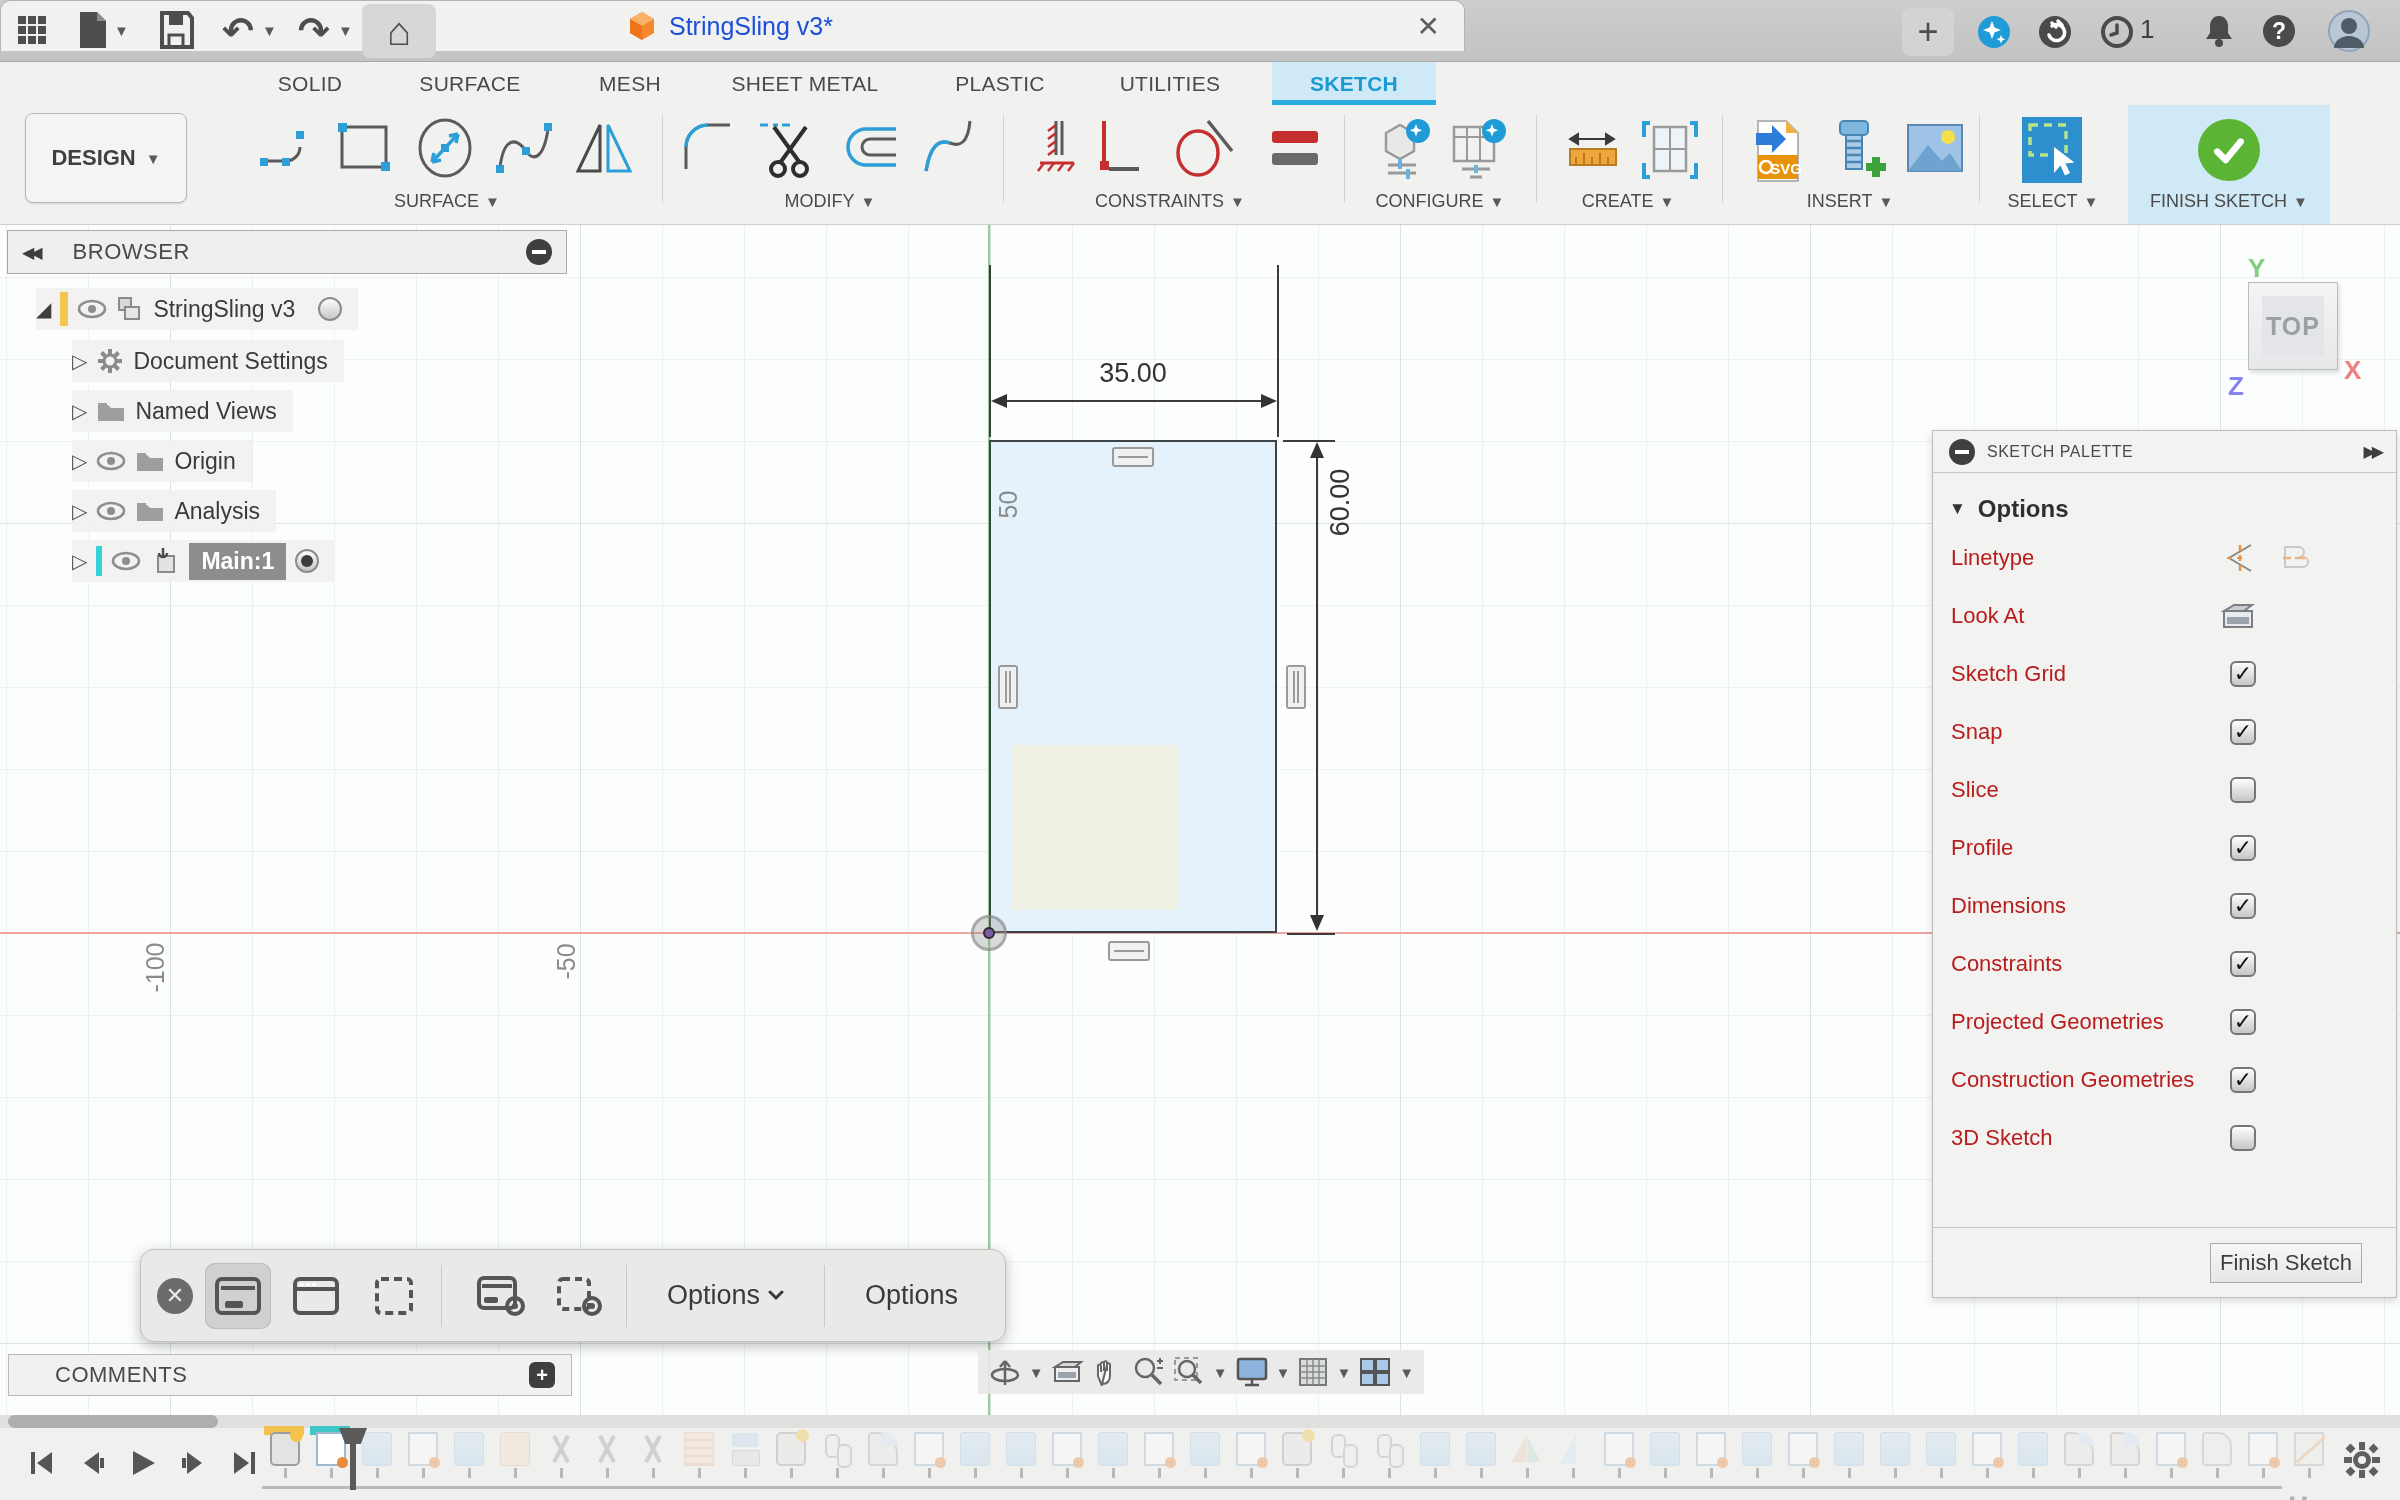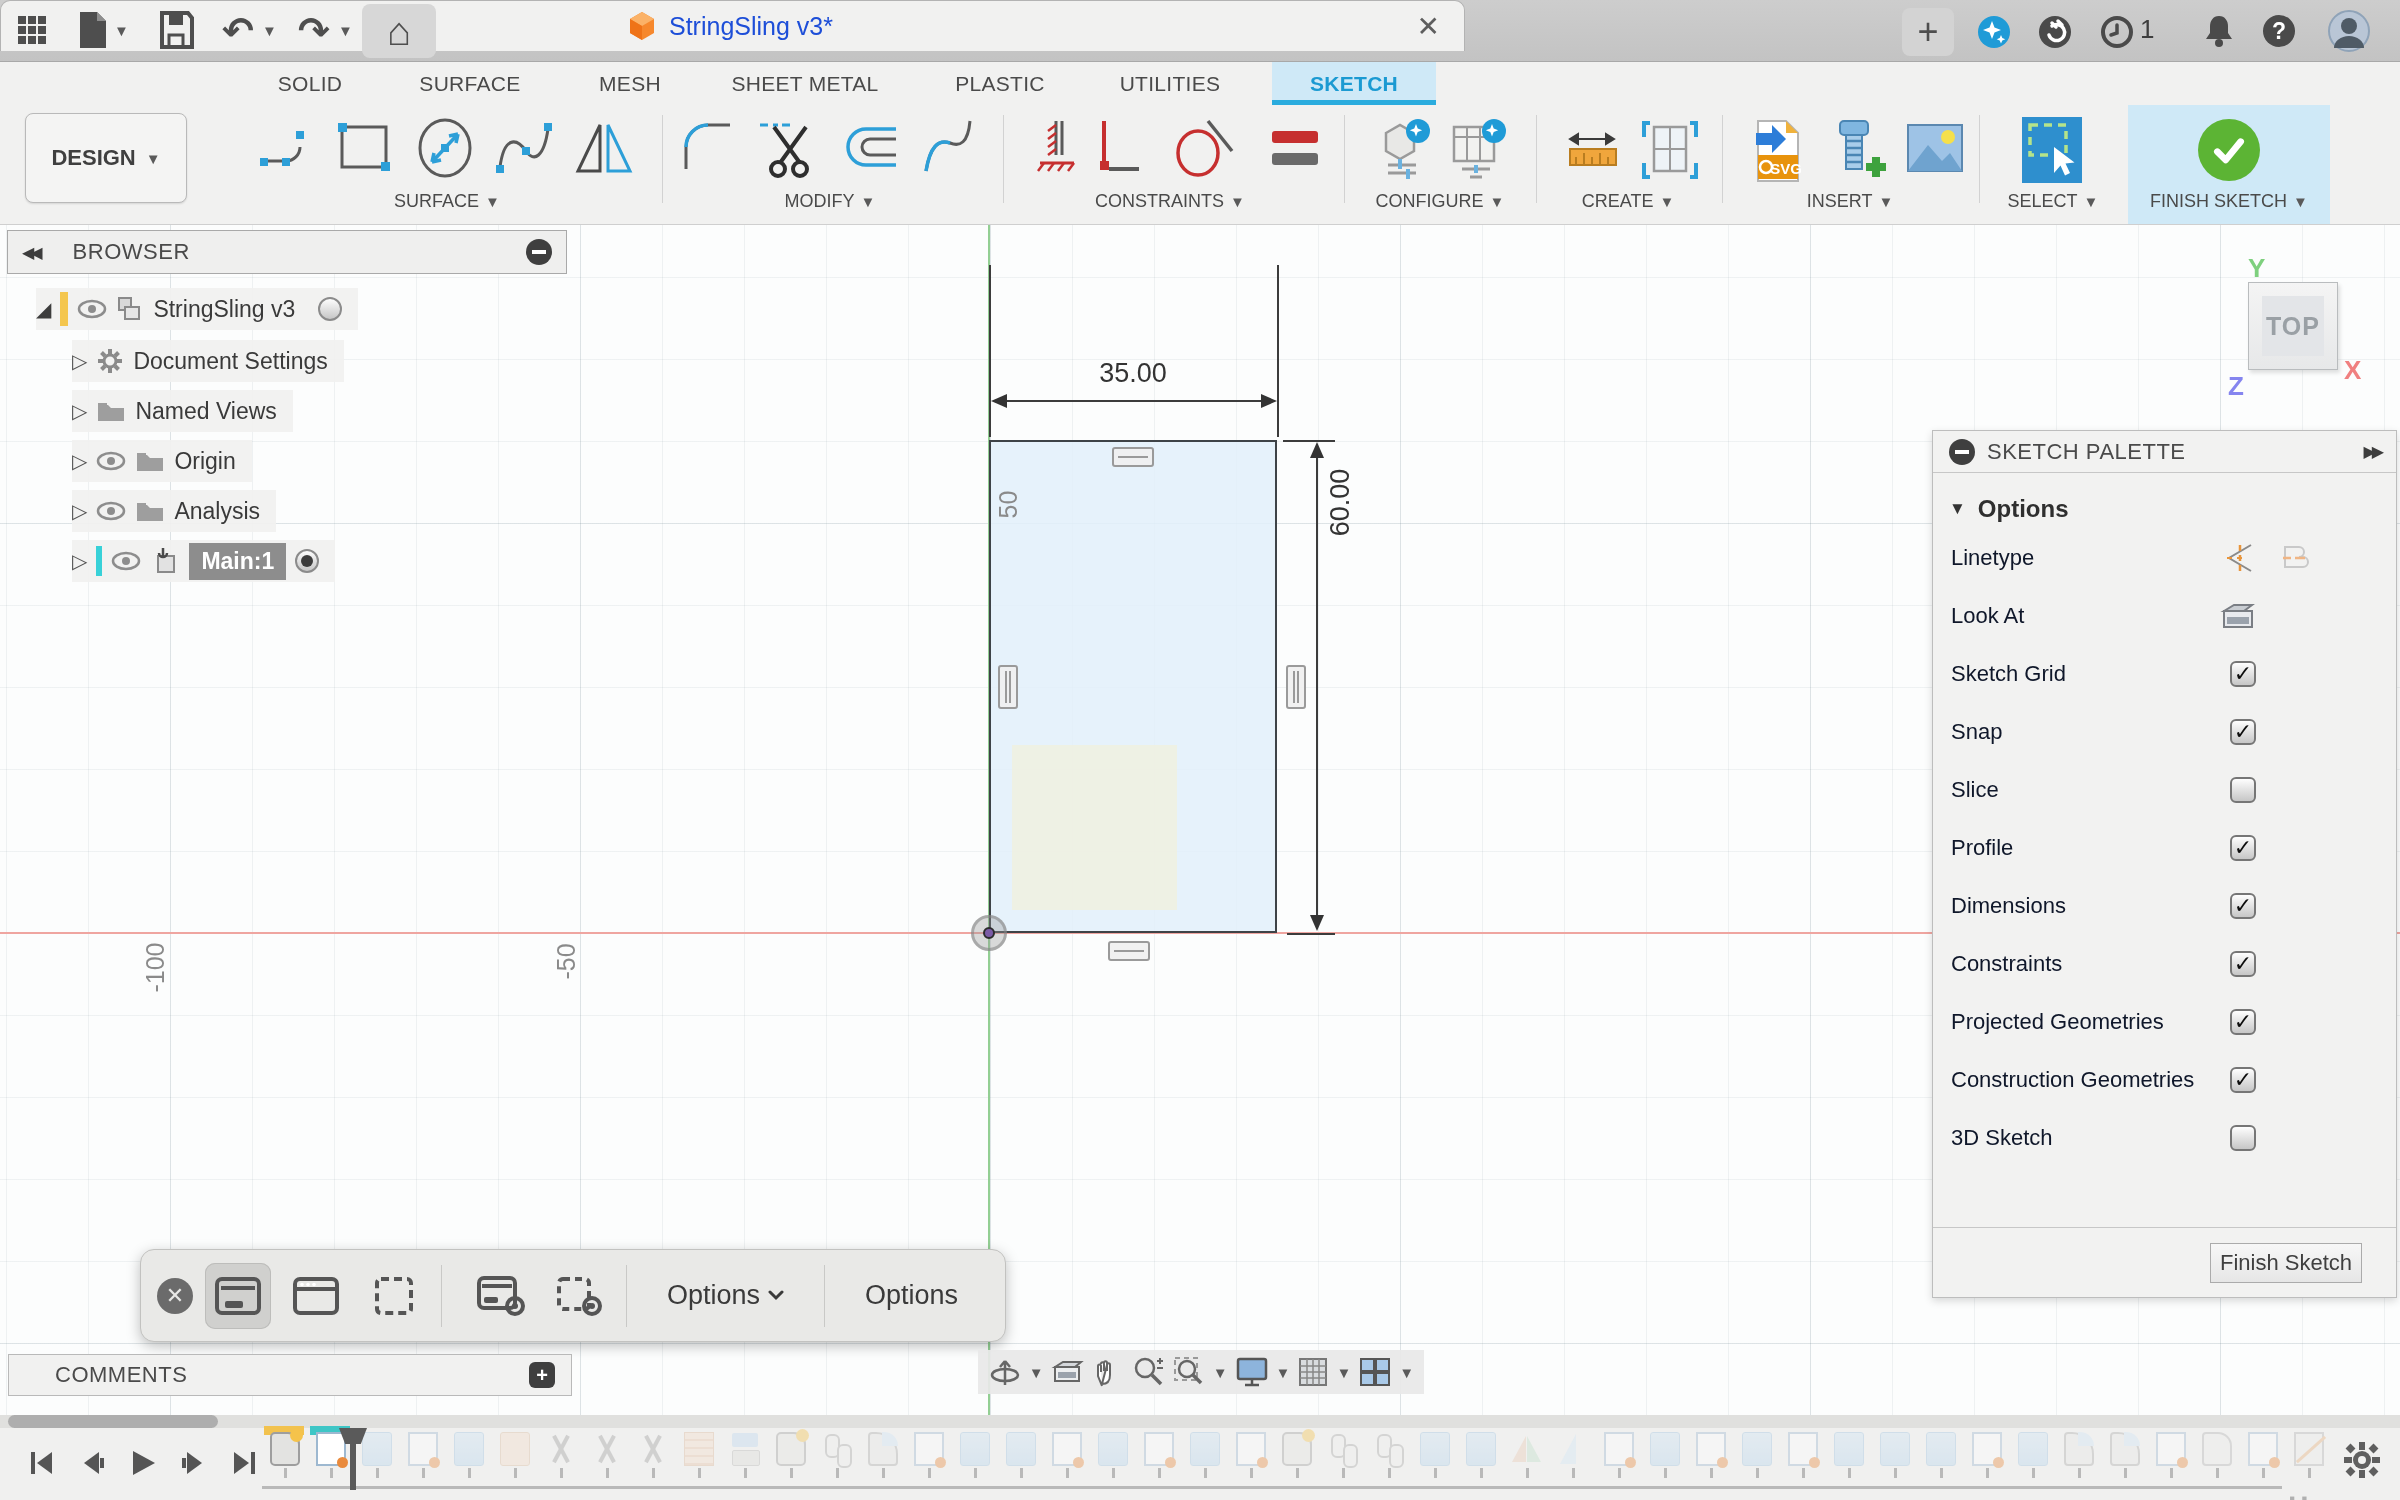--- a/index.html
+++ b/index.html
@@ -80,26 +80,26 @@
   .tri-col{color:#555;font-size:20px}
   .vbar{width:8px;height:34px}
   .radio{width:24px;height:24px;border-radius:50%;border:2px solid #8b8b8b;background:linear-gradient(#fdfdfd,#c6c6c6)}
   .radio.sel{display:flex;align-items:center;justify-content:center}
   .radio.sel::after{content:"";width:12px;height:12px;border-radius:50%;background:#3c3c3c}
   .sel-lbl{background:#8d8d8d;color:#fff;padding:5px 12px;font-size:23px;font-weight:bold}
 
   
   #palette{left:1932px;top:430px;width:465px;height:868px;background:#f2f2f1;border:1px solid #bdbdbd;box-shadow:0 3px 8px rgba(0,0,0,.15)}
   #palette-hdr{height:42px;border-bottom:1px solid #c7c7c7;display:flex;align-items:center;padding:0 16px;gap:12px}
-  #palette-hdr .ttl{font-size:22px;color:#4a4a4a;letter-spacing:.5px;flex:1}
+  #palette-hdr .ttl{font-size:16px;color:#4a4a4a;letter-spacing:.5px;flex:1}
   .dblarrow{color:#3d3d3d;font-size:16px;letter-spacing:-4px}
   #opts-hdr{display:flex;align-items:center;gap:12px;padding:22px 0 6px 16px;font-size:24px;font-weight:bold;color:#2f2f2f}
   #opts-hdr .tri{font-size:17px;color:#333}
   .prow{position:relative;height:58px;display:flex;align-items:center;padding-left:18px}
-  .prow .lbl{font-size:22px;color:#0f172a}
+  .prow .lbl{font-size:22px;color:#b91c1c}
   .prow .ctrl{position:absolute;right:140px;display:flex;align-items:center;gap:20px}
   .prow .ctrl.icons{right:85px}
   .cb{width:26px;height:26px;border:2px solid #767676;border-radius:6px;background:linear-gradient(#fefefe,#c6c6c6);
     display:flex;align-items:center;justify-content:center;font-size:22px;font-weight:bold;color:#0d0d0d}
   .cb.checked::after{content:"✓"}
   #palette-foot{position:absolute;left:0;bottom:0;width:100%;height:70px;border-top:1px solid #c7c7c7;display:flex;align-items:center;justify-content:flex-end;padding-right:34px}
   #finish-sk-btn{width:152px;height:40px;background:linear-gradient(#f7f7f7,#e6e6e6);border:1px solid #ababab;
     font-size:22px;color:#3f3f3f;display:flex;align-items:center;justify-content:center}
 
   

